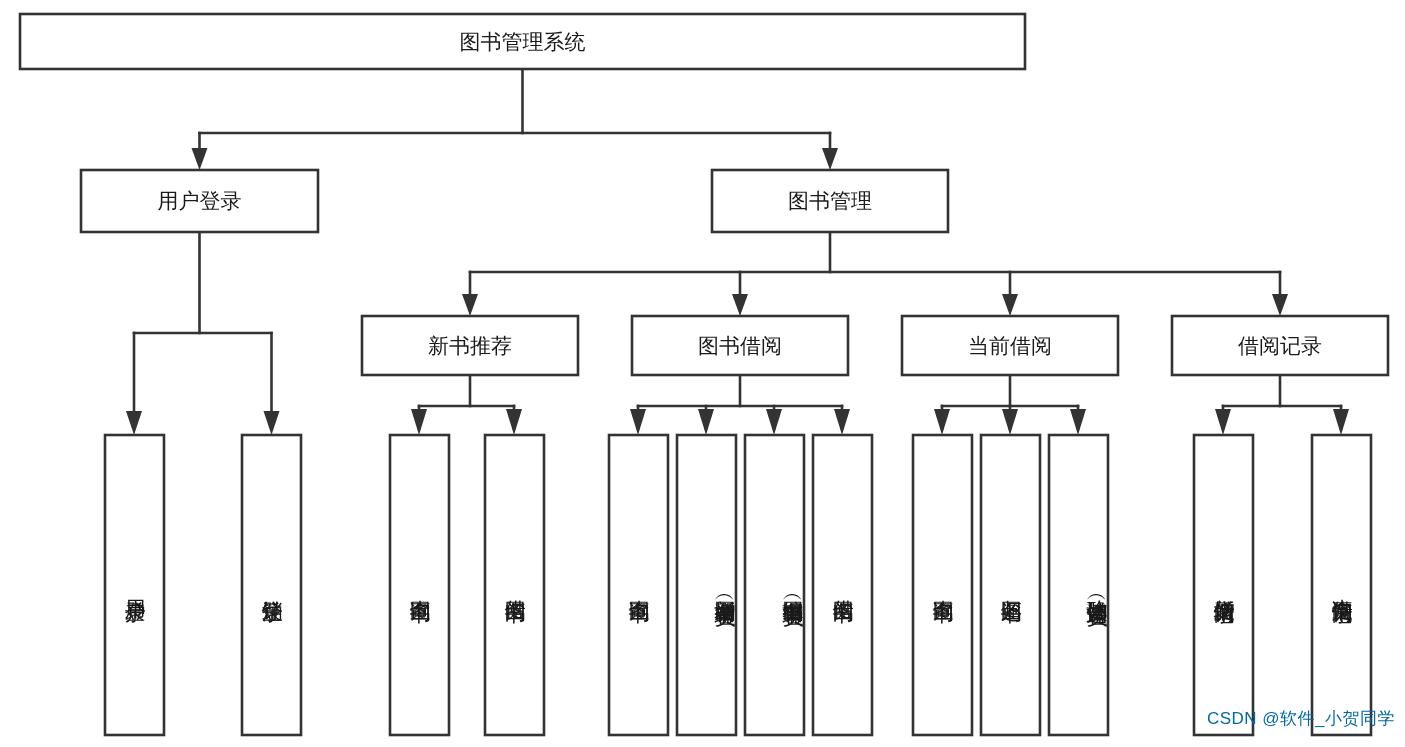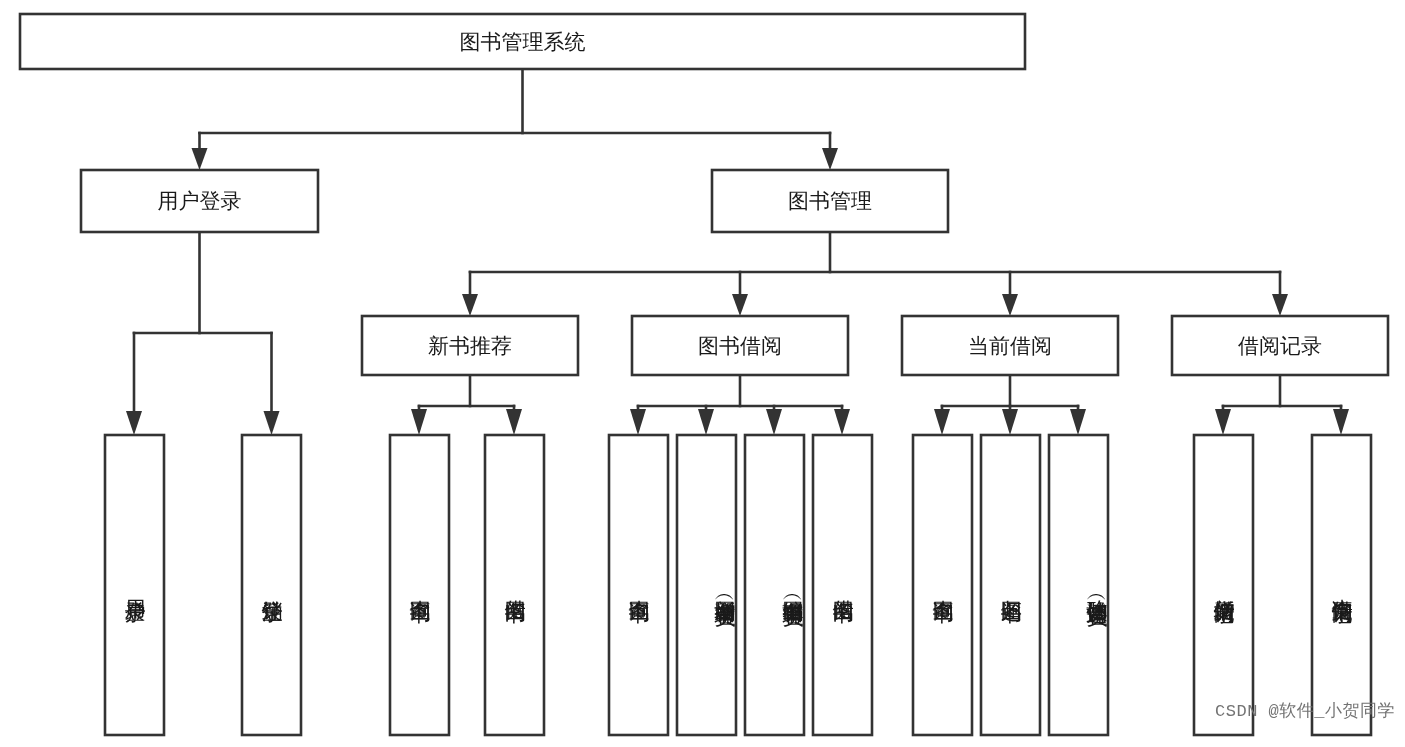--- a/index.html
+++ b/index.html
@@ -66,23 +66,23 @@
     pointer-events: none;
   }
   .node-label-v.align-top {
     align-items: flex-start;
     padding-top: 4px;
     box-sizing: border-box;
   }
   .watermark {
     position: absolute;
     right: 10px;
-    bottom: 20px;
-    color: #737373;
-    font-family: Liberation Mono, monospace;
+    bottom: 12px;
+    color: #0369a1;
+    font-family: Liberation Sans, sans-serif;
     font-size: 17px;
     letter-spacing: 0.5px;
     white-space: nowrap;
     pointer-events: none;
   }
 </style>
 </head>
 <body>
 
 <div id="diagram-root">

